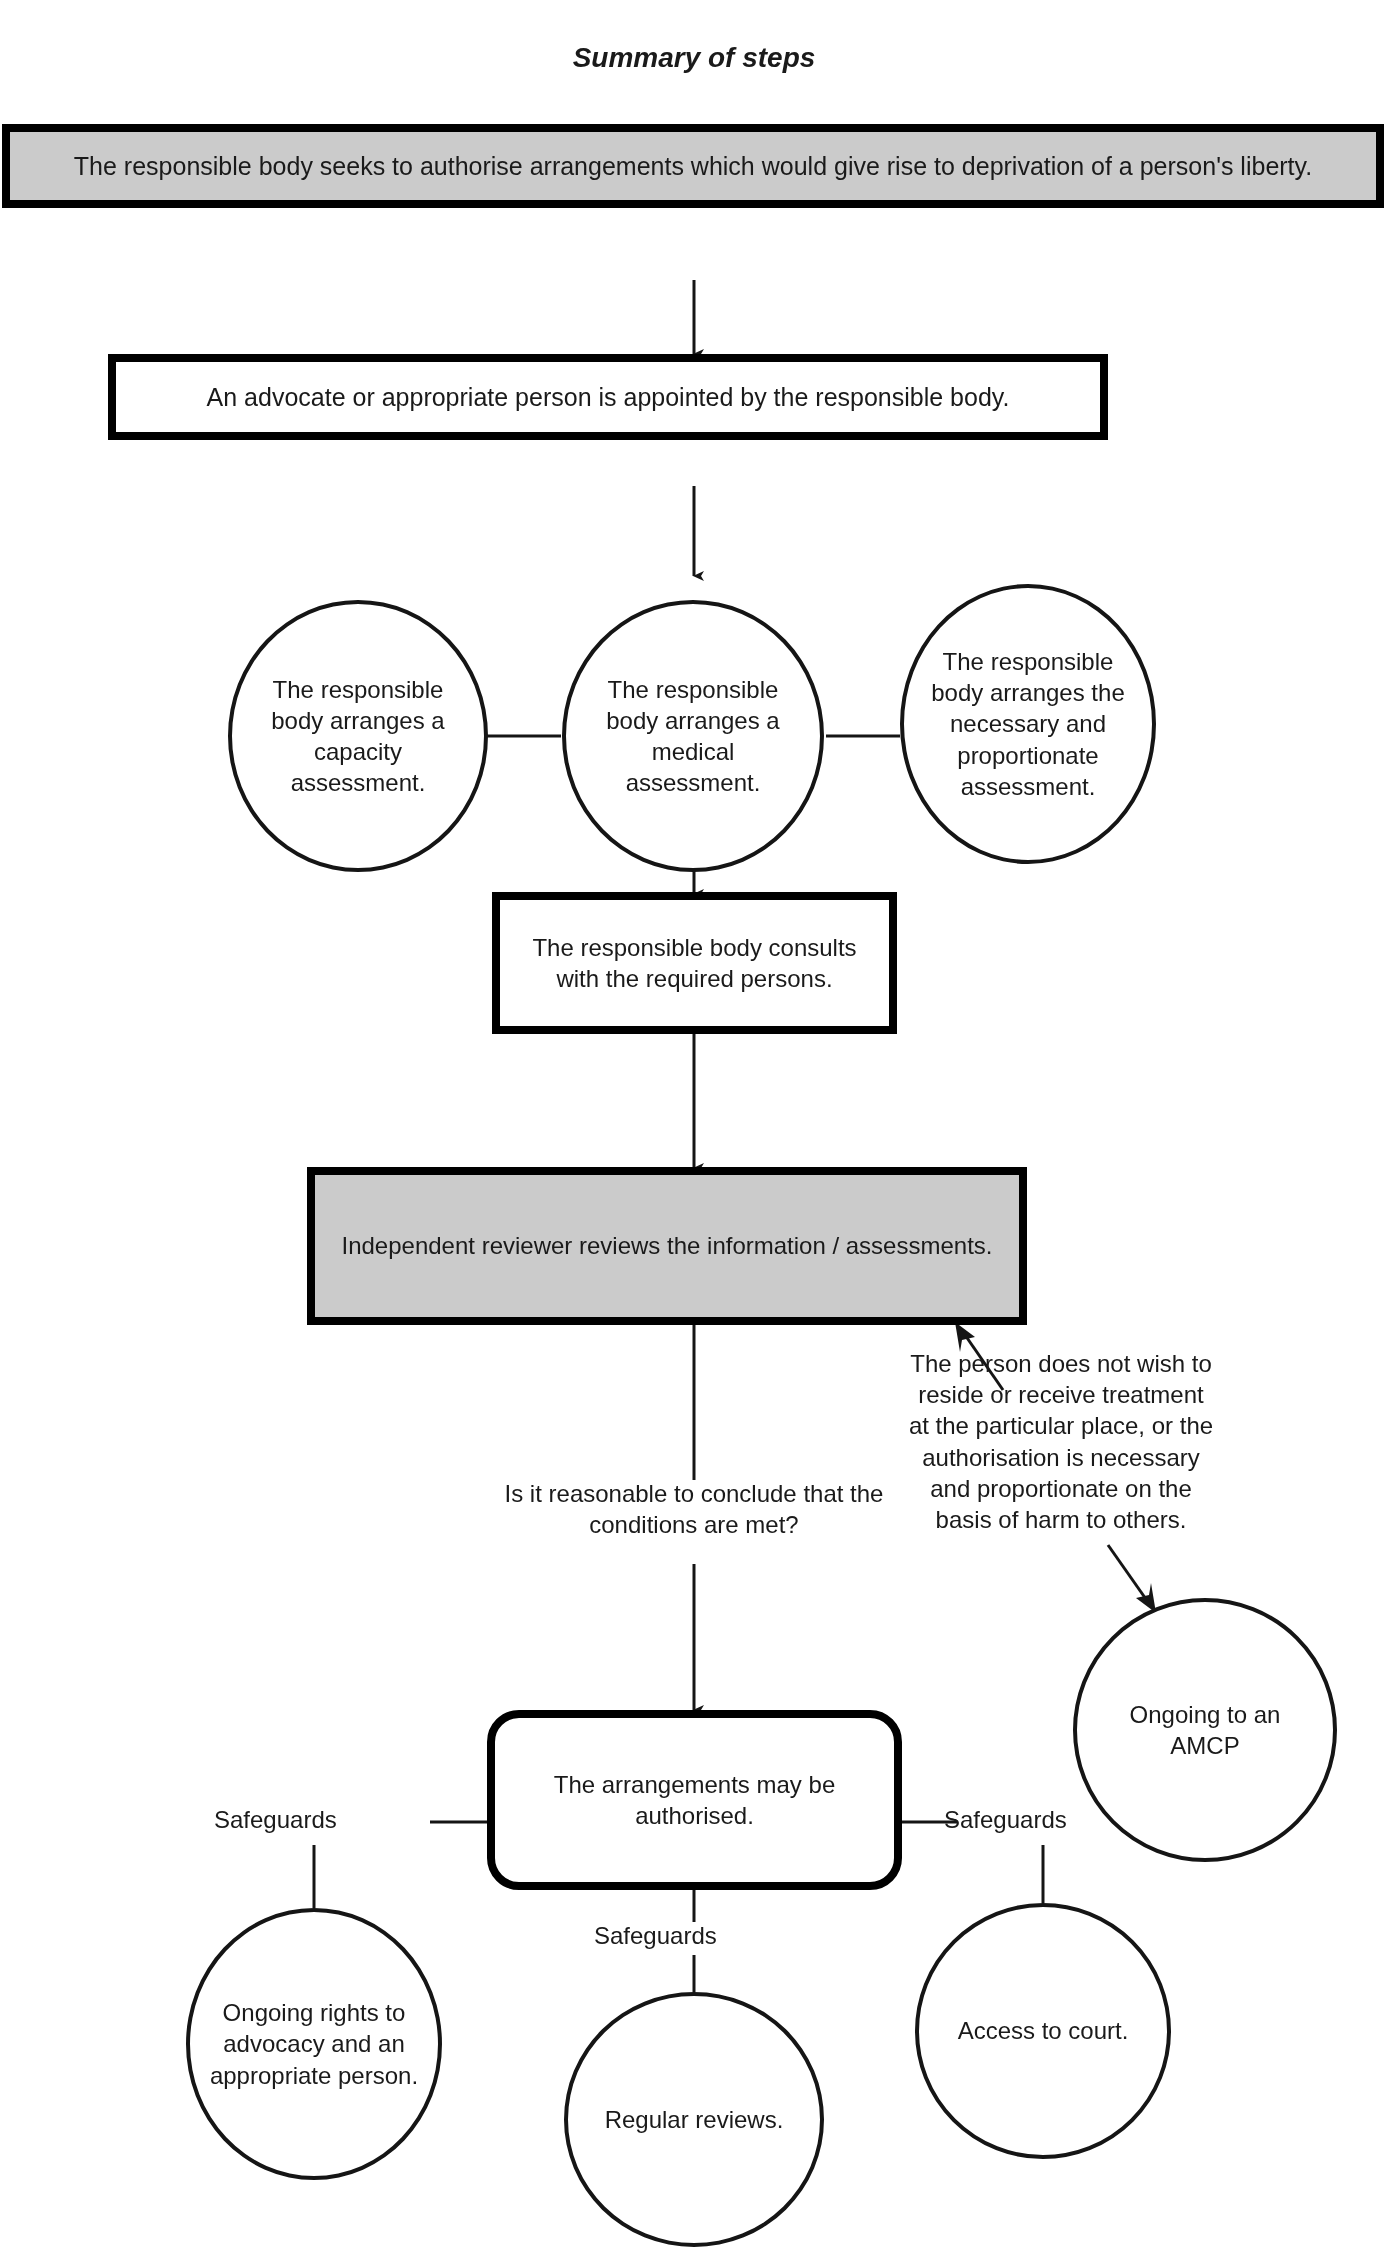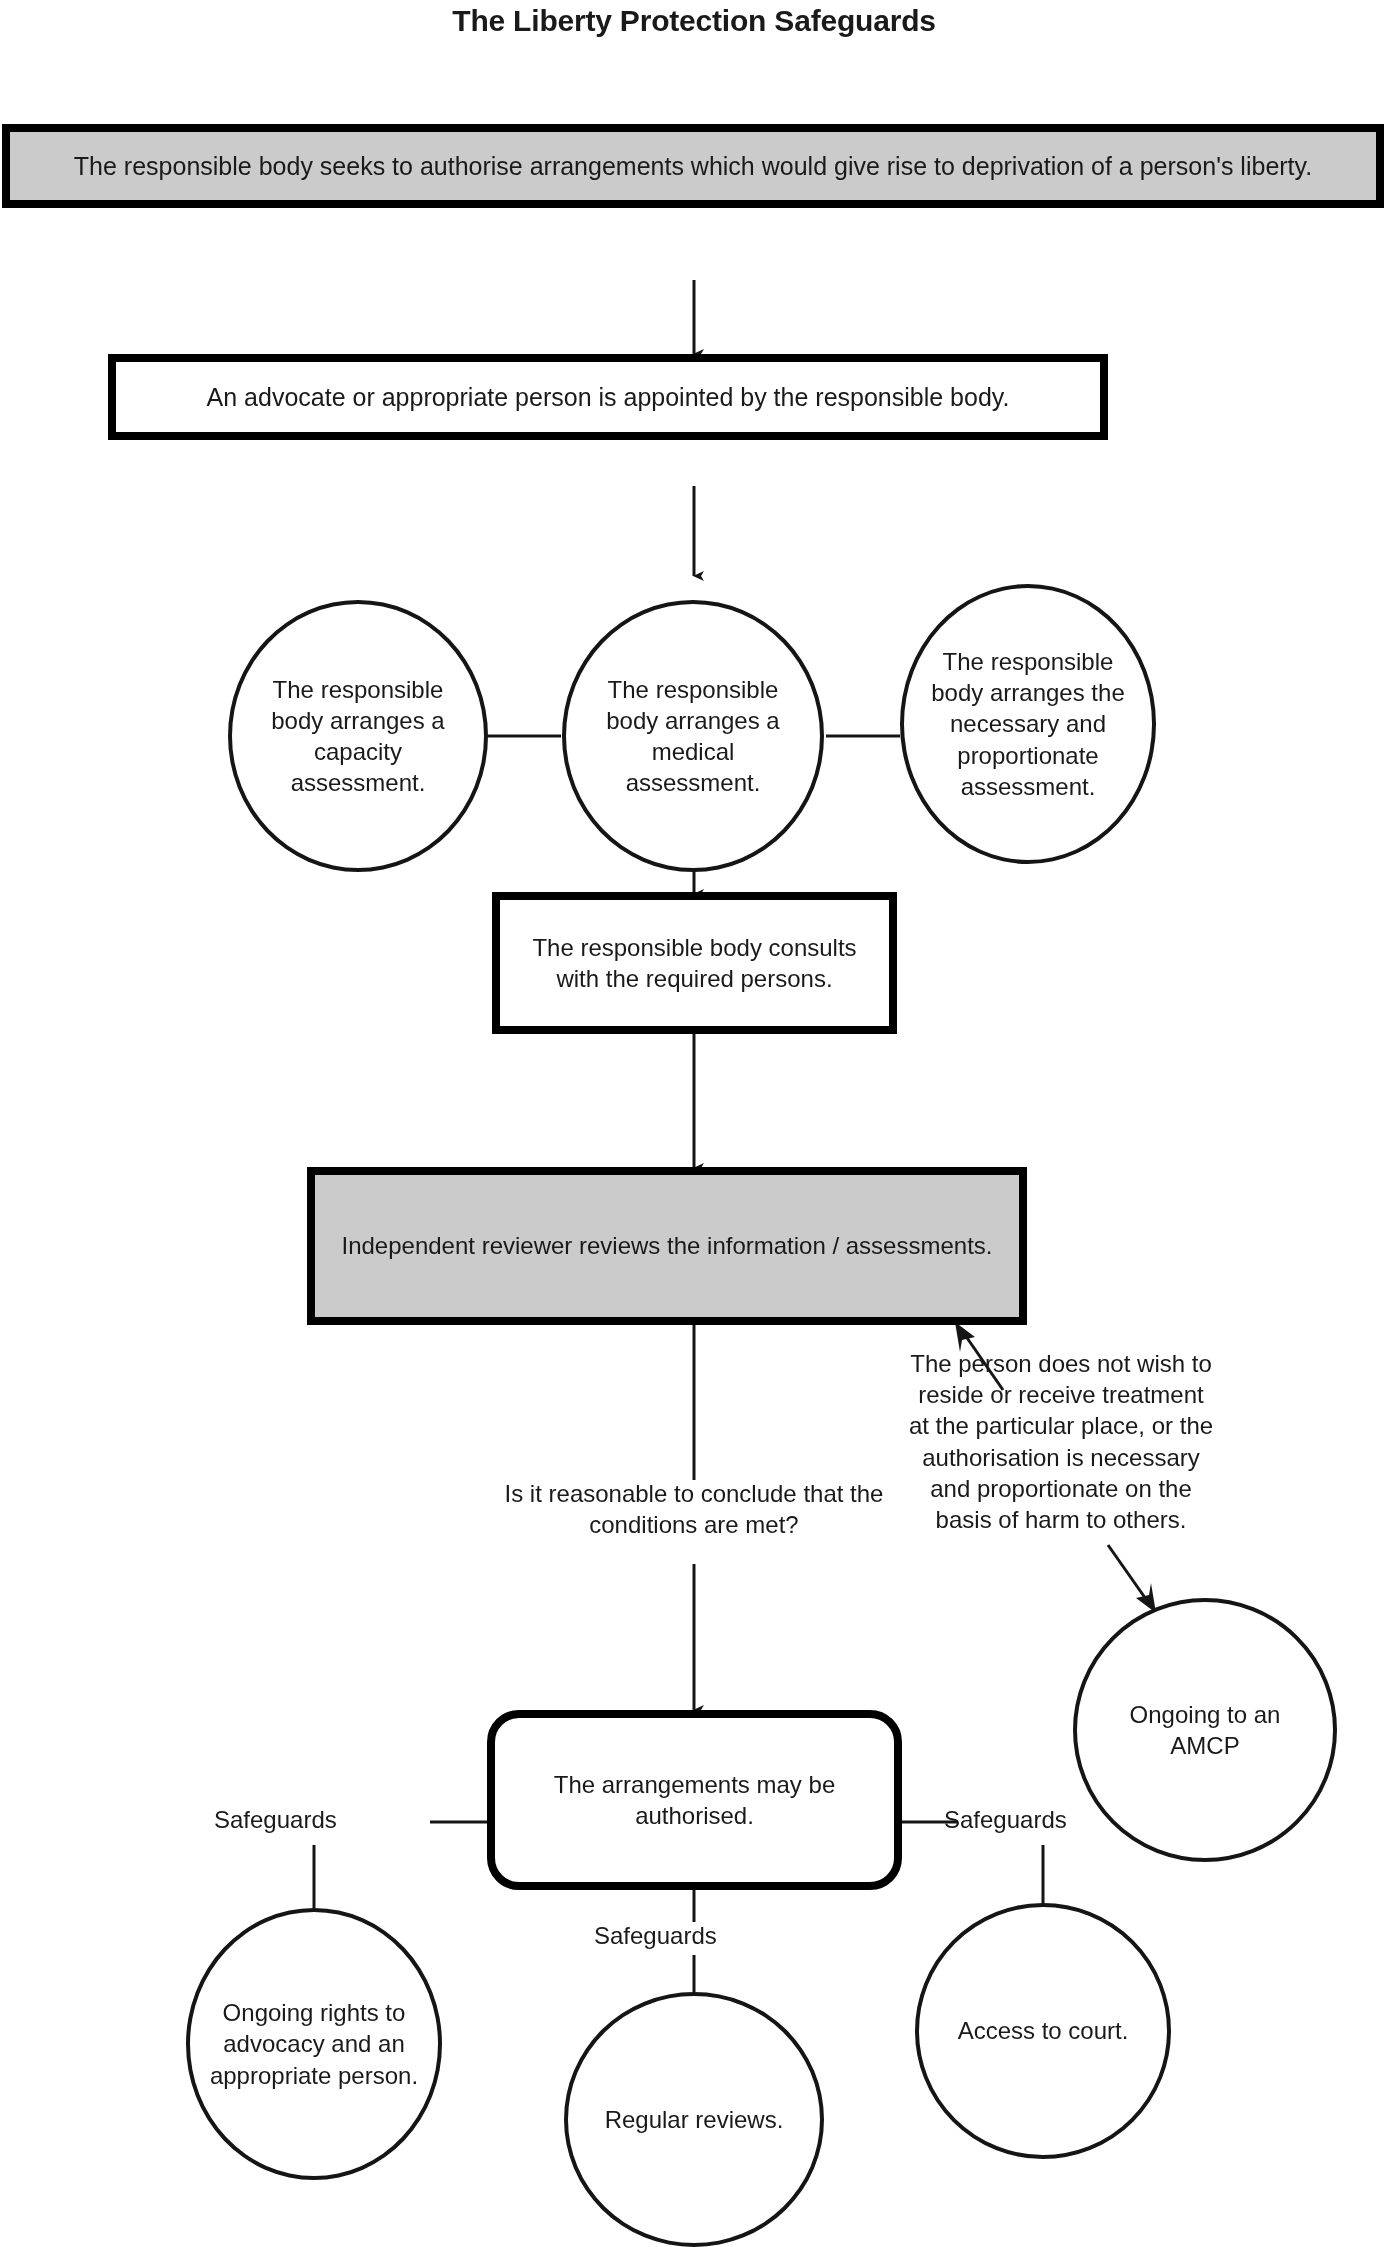--- a/index.html
+++ b/index.html
@@ -95,21 +95,21 @@
     width: 1388px;
     height: 2247px;
     pointer-events: none;
   }
 </style>
 </head>
 <body>
 
 <div id="page">
 
-  <div class="title-main">The Liberty Protection Safeguards</div>
+  <div class="title-sub">Summary of steps</div>
 
   <svg class="svg-layer" viewBox="0 0 1388 2247">
     <defs>
       <marker id="arrowdown" markerWidth="14" markerHeight="14" refX="5" refY="10" orient="auto" markerUnits="userSpaceOnUse">
         <path d="M0,0 L5,11 L10,0 L5,3 Z" fill="#151515"></path>
       </marker>
     </defs>
 
     <line x1="694" y1="280" x2="694" y2="354" stroke="#151515" stroke-width="3" marker-end="url(#arrowdown)"></line>
 

